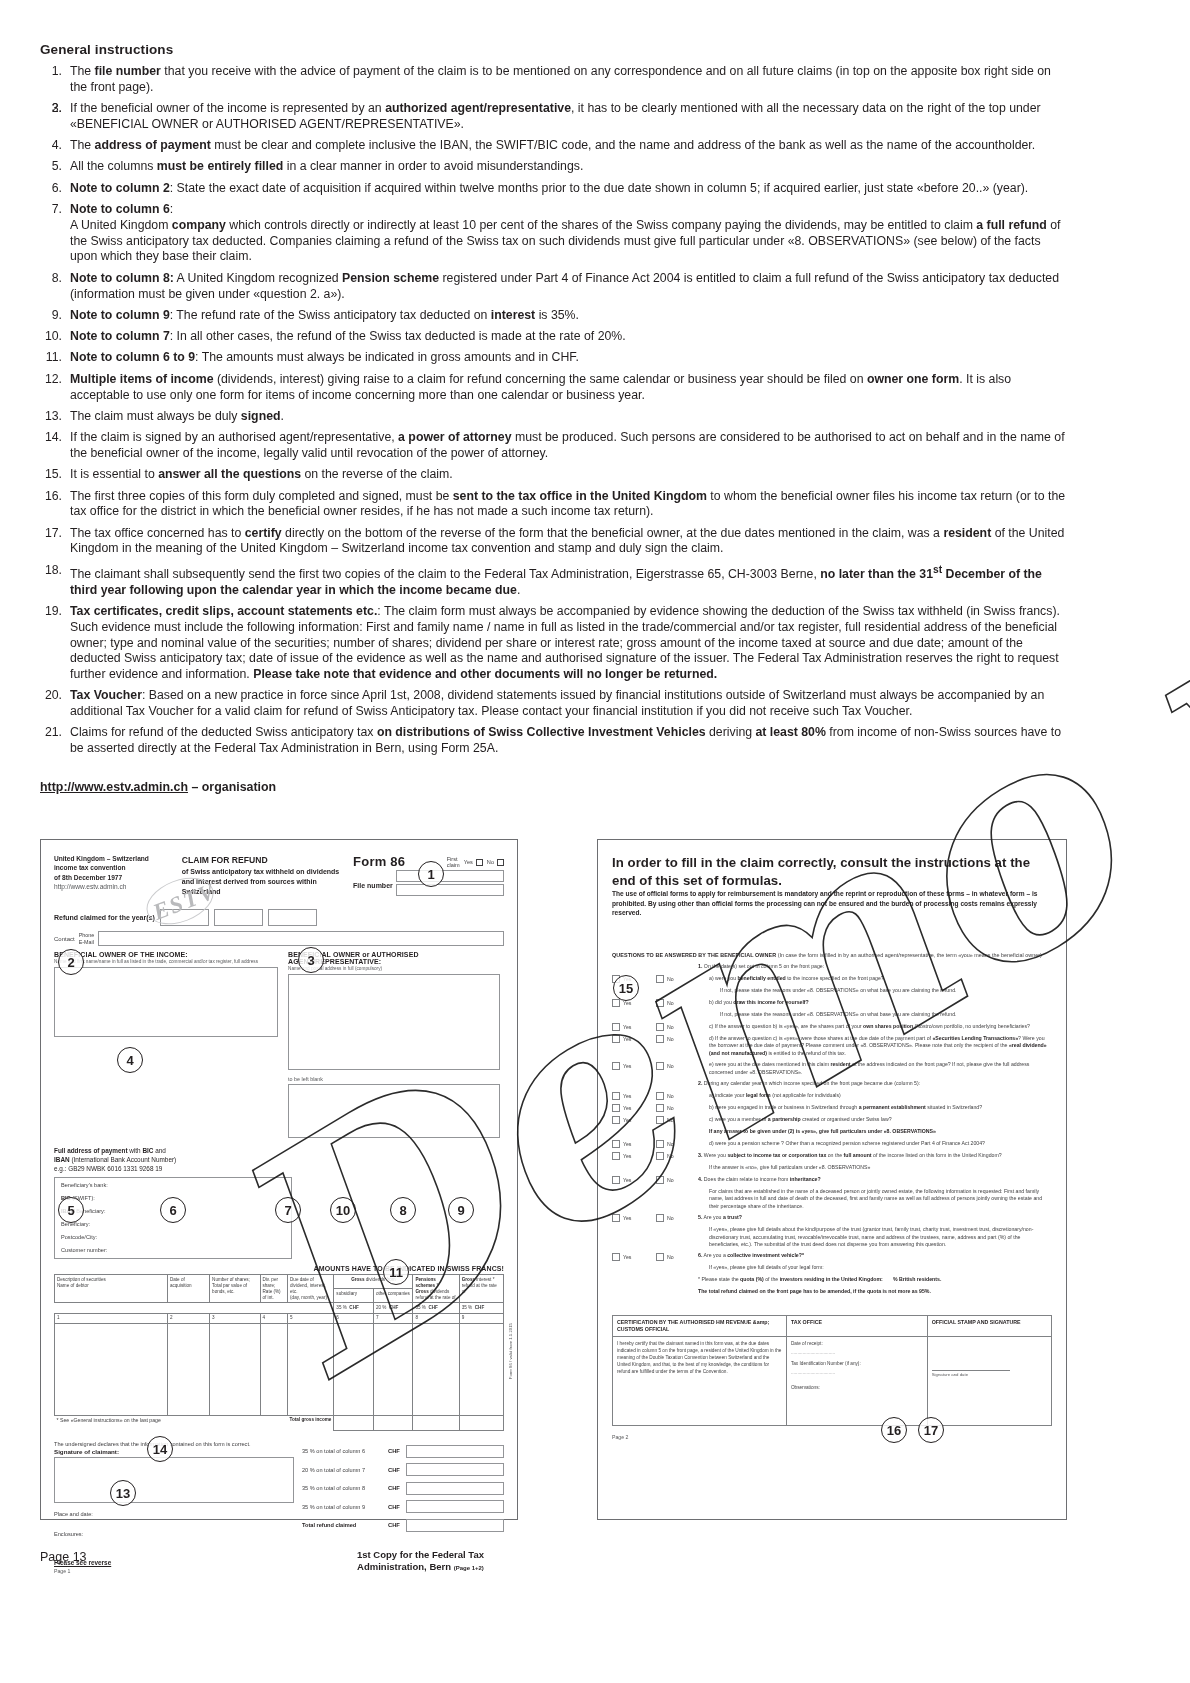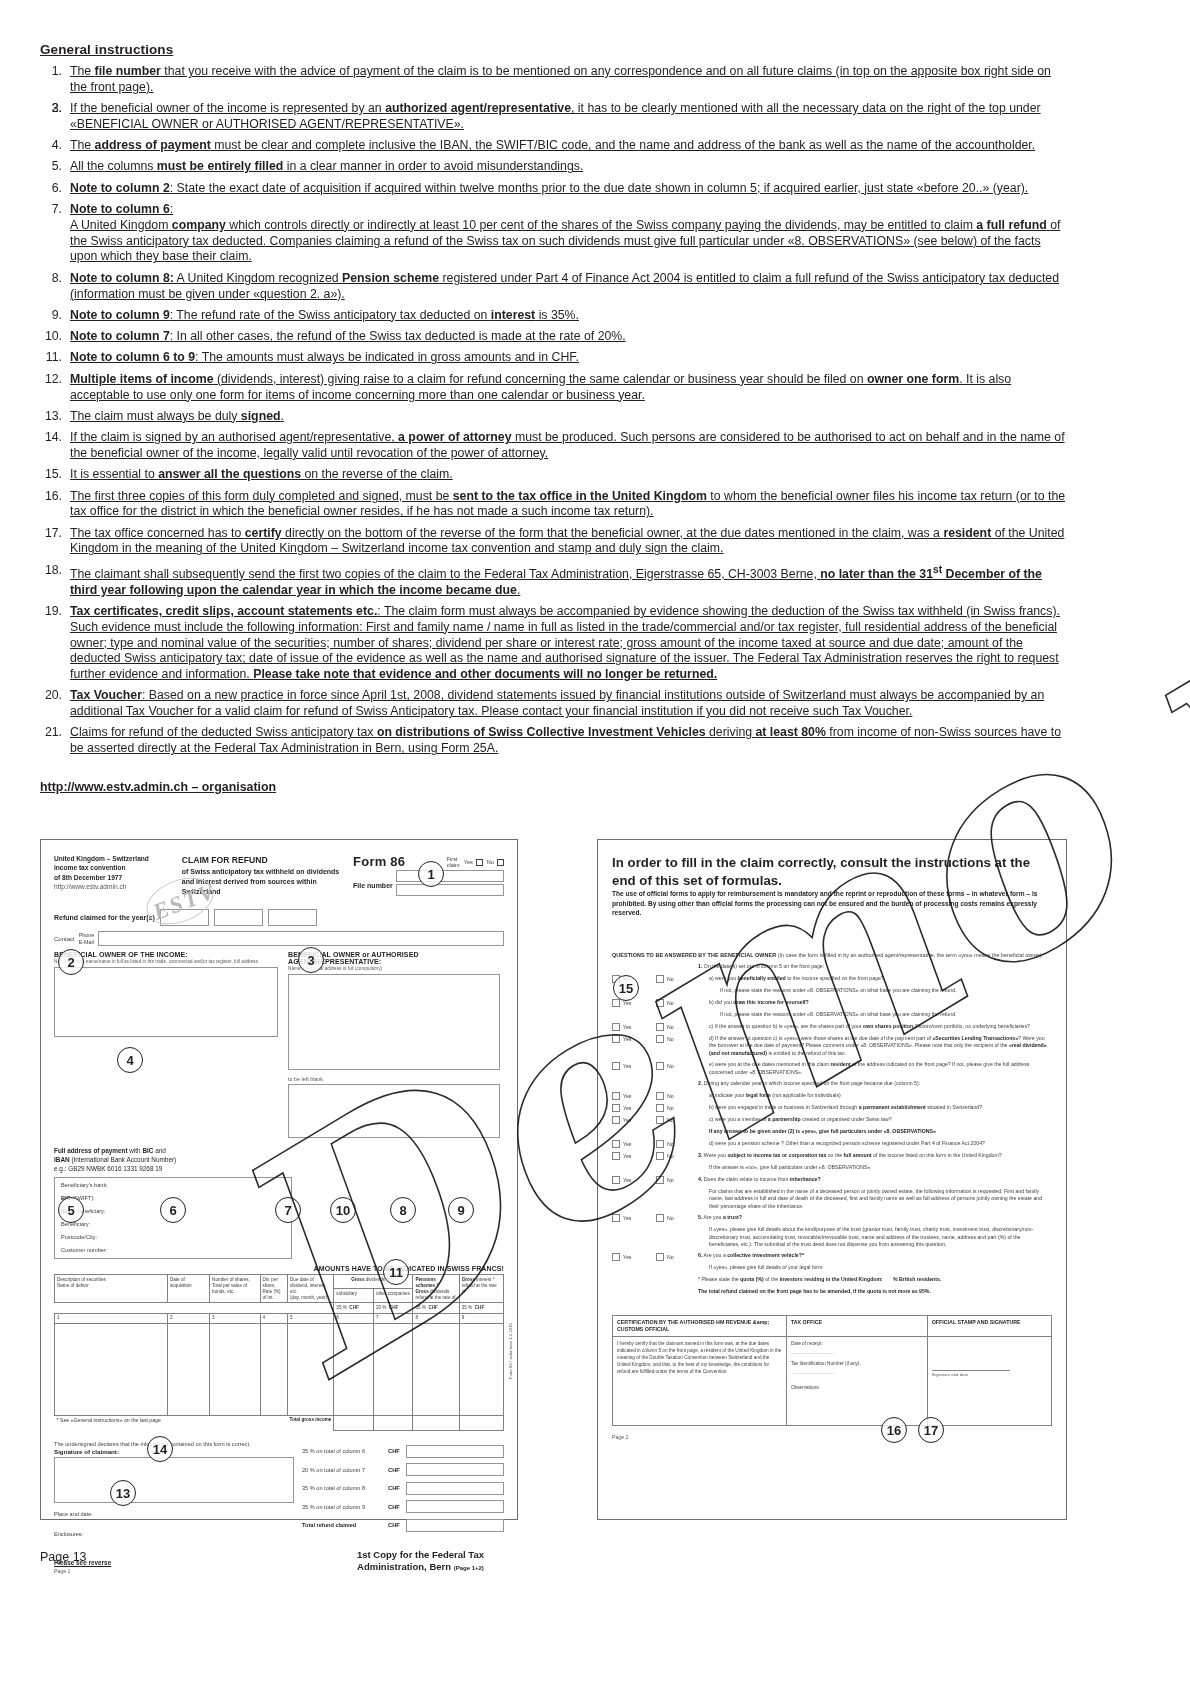--- a/index.html
+++ b/index.html
@@ -15,21 +15,20 @@
     color: #231f20;
     overflow: hidden;
   }
 
   
   .instructions {
     position: absolute;
     left: 40px;
     top: 42px;
     width: 1030px;
-    text-decoration: underline;
   }
   .instr-title {
     font-size: 13.5px;
     font-weight: bold;
     margin: 0 0 7px 0;
     letter-spacing: .1px;
   }
   ol.instr-list {
     list-style: none;
     margin: 0;

